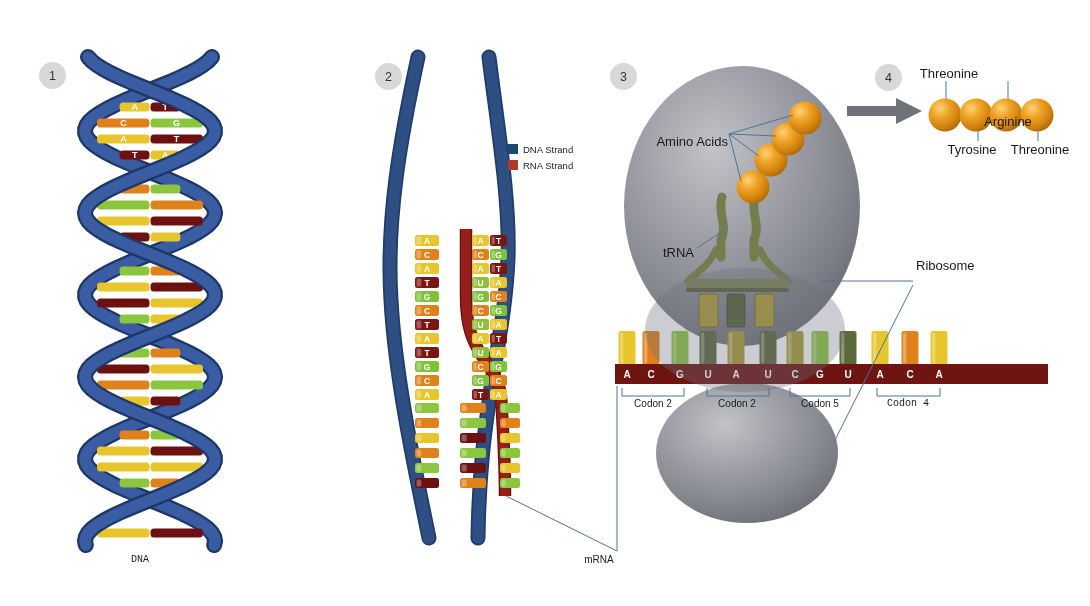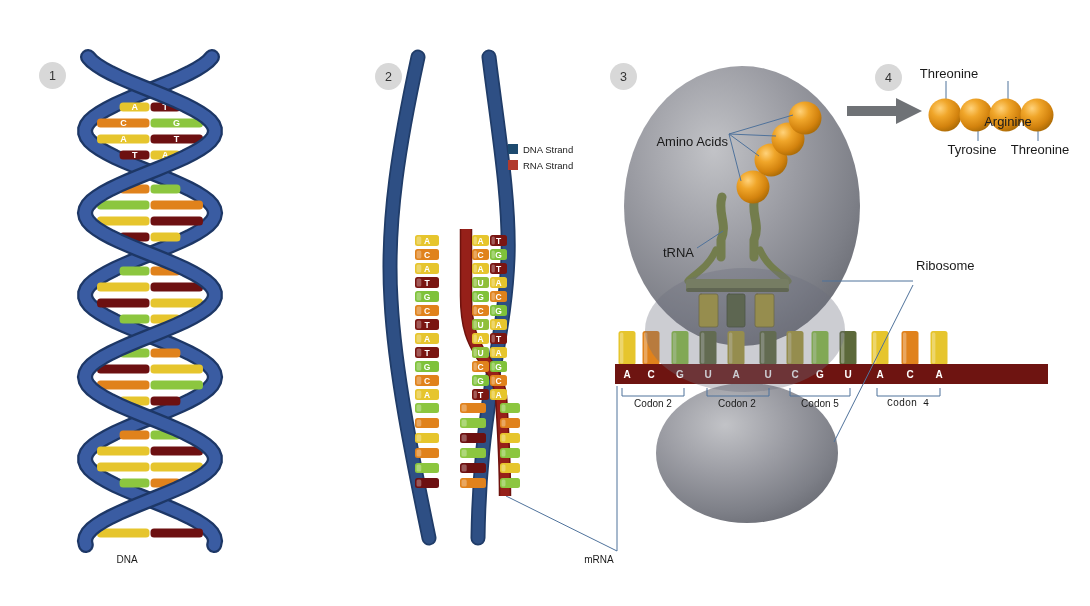--- a/index.html
+++ b/index.html
@@ -355,21 +355,21 @@
     <div class="legend-row">
       <span class="legend-swatch" style="background: rgb(29, 74, 111);"></span>
       <span class="legend-text">DNA Strand</span>
     </div>
     <div class="legend-row">
       <span class="legend-swatch" style="background: rgb(178, 58, 45);"></span>
       <span class="legend-text">RNA Strand</span>
     </div>
   </div>
 
-  <div class="label caption center" style="left:87px;top:554px;width:80px;">DNA</div>
+  <div class="label caption center" style="left:100px;top:554px;width:80px;font-family:Liberation Mono, monospace;">DNA</div>
   <div class="label caption center" style="left:559px;top:554px;width:80px;">mRNA</div>
   <div class="label right" style="left:648px;top:134px;width:80px;">Amino Acids</div>
   <div class="label right" style="left:648px;top:245px;width:46px;">tRNA</div>
   <div class="label" style="left:916px;top:258px;">Ribosome</div>
 
   <div class="label caption center" style="left:623px;top:398px;width:60px;">Codon 2</div>
   <div class="label caption center" style="left:707px;top:398px;width:60px;">Codon 2</div>
   <div class="label caption center" style="left:790px;top:398px;width:60px;">Codon 5</div>
   <div class="label caption center" style="left:878px;top:398px;width:60px;font-family:Liberation Mono, monospace;">Codon 4</div>
 

